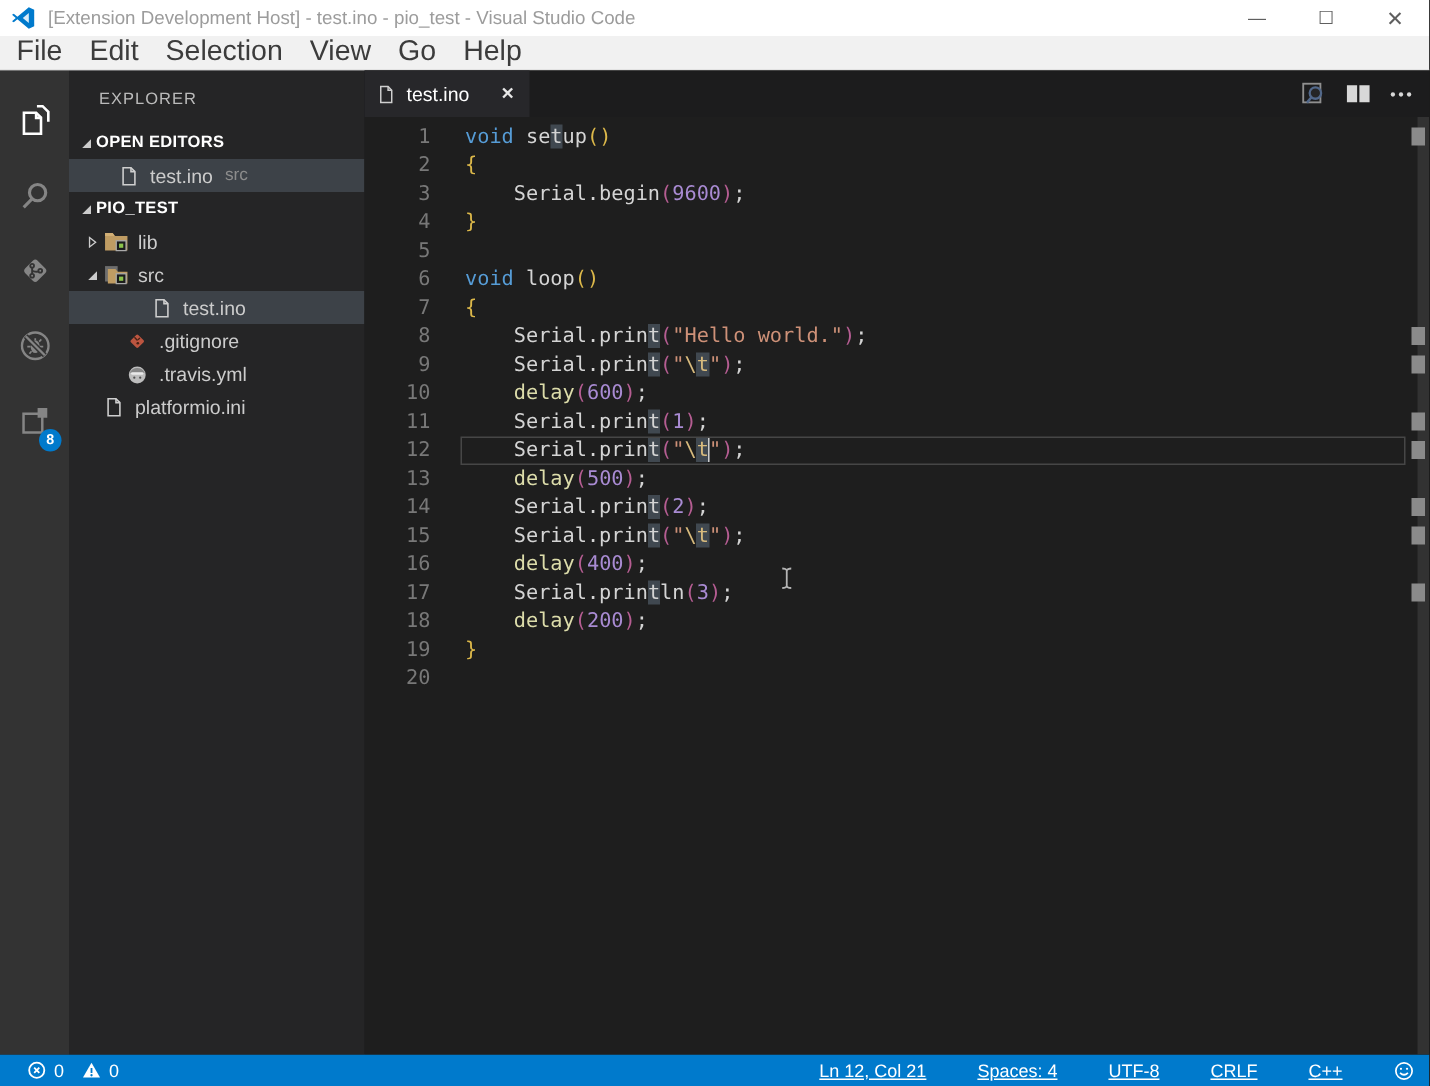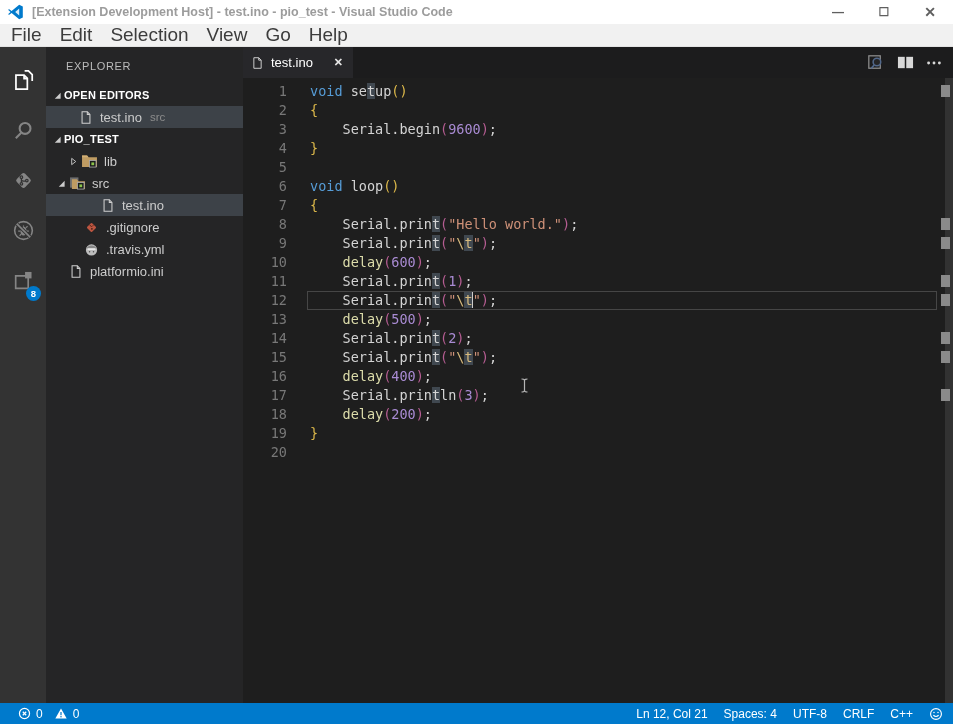--- a/index.html
+++ b/index.html
@@ -1,21 +1,21 @@
 <!DOCTYPE html>
 <html style="--c-accent: #007acc; --c-titlebar: #ffffff; --c-menubar: #f1f1f1; --c-activity: #333333; --c-sidebar: #252526; --c-editor: #1e1e1e; --c-selrow: #3d4248; --c-occ: #404850; --c-lineborder: #464646; --t-k: #569cd6; --t-p: #d4d4d4; --t-f: #dcdcaa; --t-n: #a98bd3; --t-q: #b55d92; --t-b: #dcb84a; --t-s: #ce9178; --t-e: #d7ba7d;"><head>
 <meta charset="utf-8">
 <style>
   html,body{margin:0;padding:0;background:#1e1e1e;}
   *{box-sizing:border-box;}
   .window{width:953px;height:724px;position:relative;overflow:hidden;
     font-family:"Liberation Sans",sans-serif;font-size:13px;background:var(--c-editor);}
 
   
-  .titlebar{height:24px;background:var(--c-titlebar);display:flex;align-items:center;padding-left:8px;font-weight:bold;}
+  .titlebar{height:24px;background:var(--c-titlebar);display:flex;align-items:center;padding-left:8px;}
   .titlebar .app-logo{width:16px;height:16px;margin-right:8px;flex:0 0 auto;}
   .titlebar .title-text{color:#9c9c9c;font-size:12.5px;white-space:nowrap;}
   .win-controls{margin-left:auto;display:flex;height:100%;}
   .win-btn{width:46px;display:flex;align-items:center;justify-content:center;
     color:#5f5f5f;font-size:12px;cursor:default;}
   .win-btn.close{font-size:14px;}
 
   
   .menubar{height:23px;background:var(--c-menubar);display:flex;align-items:center;padding-left:2px;border-bottom:1px solid #e3e3e3;}
   .menu-item{padding:0 9px;color:#3c3c3c;font-size:19px;line-height:22px;}
@@ -65,21 +65,21 @@
   .overview-ruler{position:absolute;top:0;right:0;width:14px;bottom:0;}
   .scroll-slider{position:absolute;top:0;right:0;width:8px;bottom:0;background:rgba(121,121,121,0.22);}
   .ov-mark{position:absolute;right:3px;width:9px;height:12px;background:#8a8a8a;}
   .mouse-ibeam{position:absolute;left:277px;top:300px;}
 
   
   .statusbar{height:21px;background:var(--c-accent);color:#ffffff;display:flex;align-items:center;
     font-size:12px;padding:0 10px;}
   .sb-left{display:flex;align-items:center;gap:5px;margin-left:8px;}
   .sb-left .sb-count{margin-right:6px;}
-  .sb-right{margin-left:auto;display:flex;align-items:center;gap:16px;}
+  .sb-right{margin-left:auto;display:flex;align-items:center;gap:34px;text-decoration:underline;}
   .sb-item{display:flex;align-items:center;white-space:nowrap;}
 </style>
 </head>
 <body>
 
 <div class="window">
 
   <div class="titlebar">
     <span class="app-logo">
       <svg width="16" height="16" viewBox="0 0 16 16">
@@ -171,21 +171,21 @@
             <span class="row-detail">src</span>
           </div>
           <div class="section-header">
             <span class="twisty">
               <svg width="9" height="9" viewBox="0 0 10 10">
                 <path d="M8.5 2v6.5H2z" fill="#cccccc"></path>
               </svg>
             </span>
             <span>PIO_TEST</span>
           </div>
-          <div class="tree-row" style="padding-left: 20px;">
+          <div class="tree-row" style="padding-left: 8px;">
             <span class="twisty">
               <svg width="9" height="9" viewBox="0 0 10 10">
                 <path d="M3 1.5 7.5 5 3 8.5z" fill="none" stroke="#cccccc" stroke-width="1"></path>
               </svg>
             </span>
             <span class="row-icon">
               <svg width="17" height="14" viewBox="0 0 18 15">
                 <path d="M1 1.5h5.4L8 3.5h9v10.5H1z" fill="#bf9c63"></path>
                 <path d="M1 1.5h5.4L8 3.5H1z" fill="#d2af75"></path>
                 <rect x="9" y="7" width="7" height="7" fill="#1b1b1b" stroke="#aaaaaa" stroke-width="0.9"></rect>

